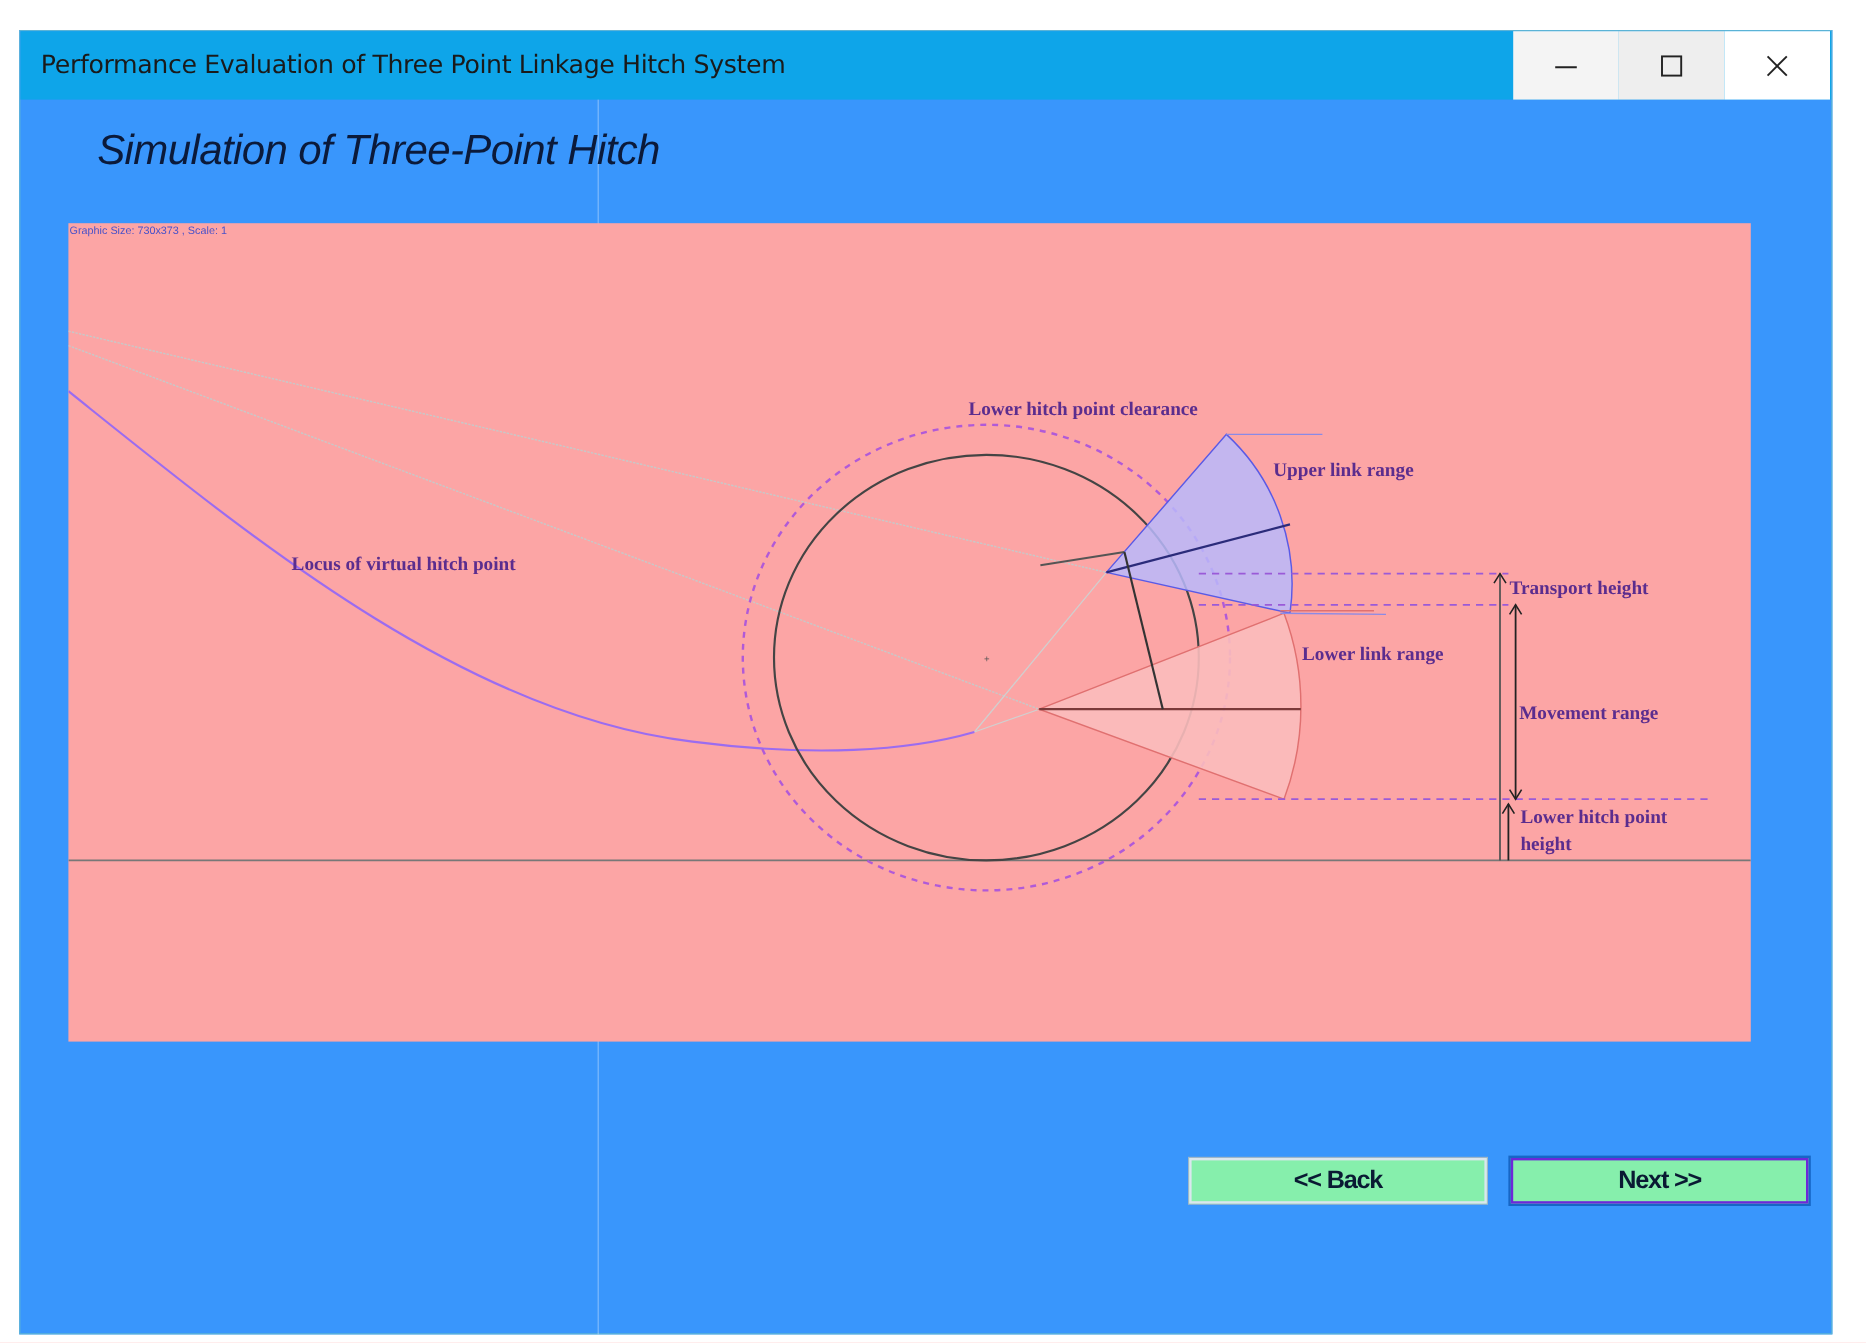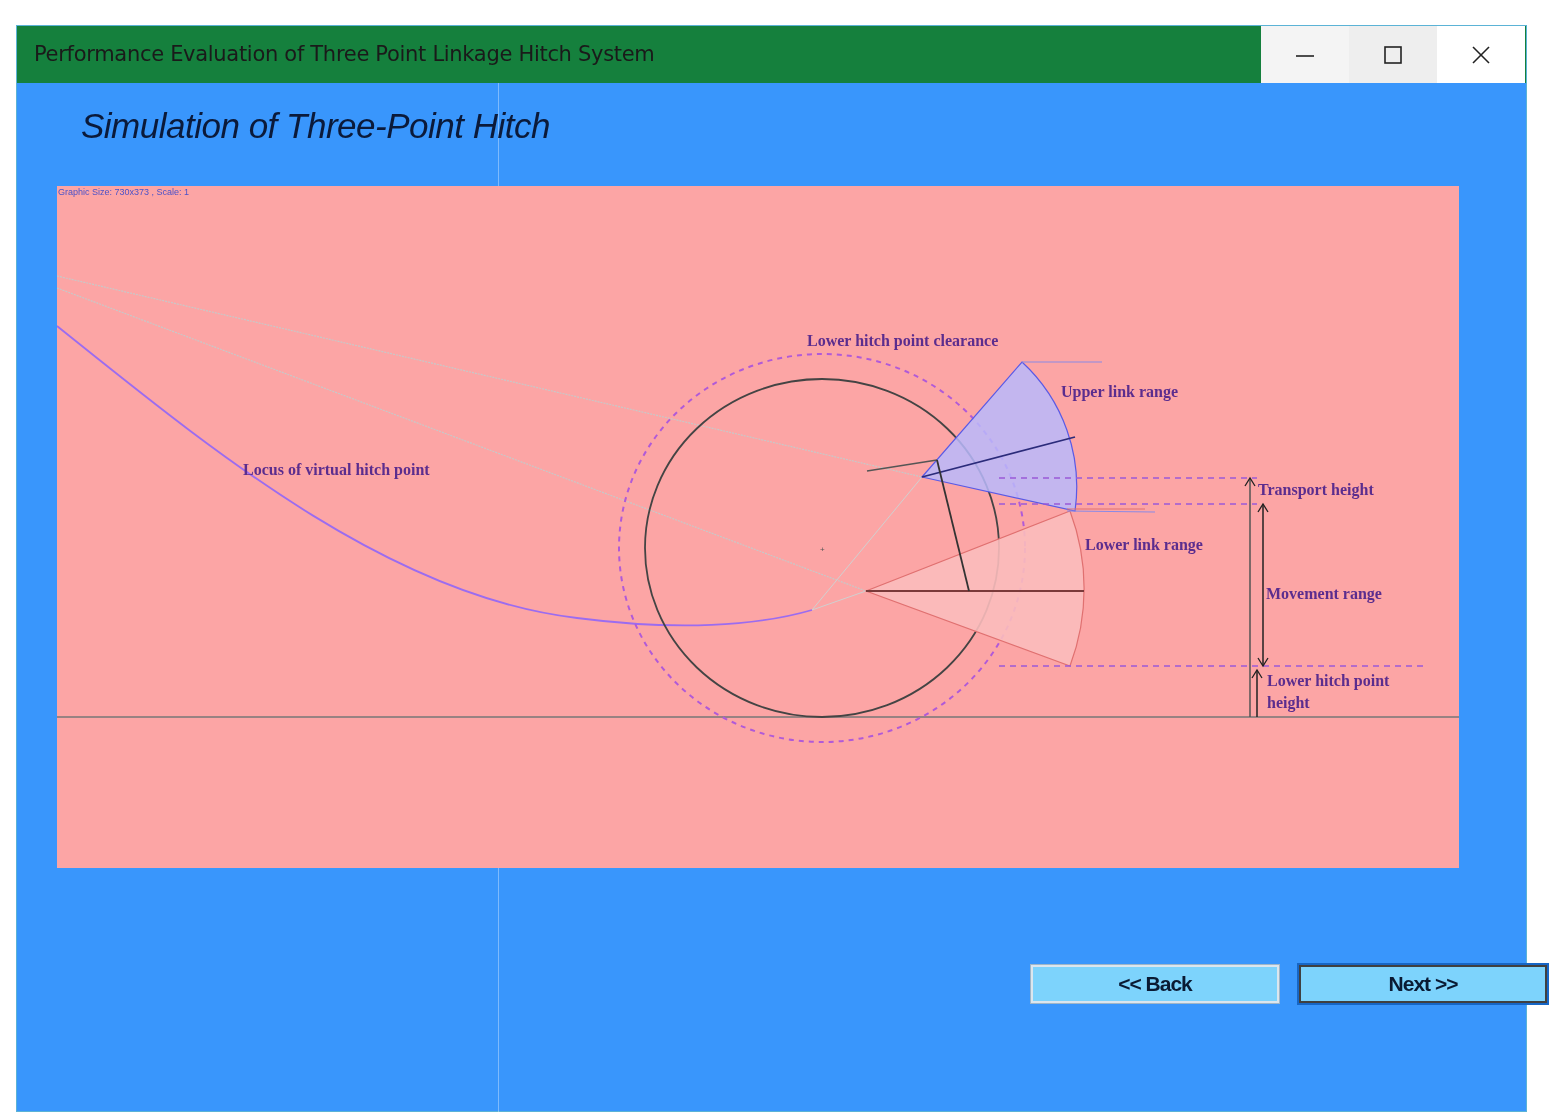--- a/index.html
+++ b/index.html
@@ -1,32 +1,32 @@
 <!DOCTYPE html>
 <html><head>
 <meta charset="utf-8">
 <style>
   html, body { margin:0; padding:0; }
   body { width:1555px; height:1119px; background:#ffffff; position:relative; overflow:hidden; font-family:"Liberation Sans", sans-serif; }
   .window { position:absolute; left:16px; top:25px; width:1511px; height:1087px; border:1px solid #5bb3d6; box-sizing:border-box; background:#3996fc; }
-  .titlebar { position:absolute; left:0; top:0; width:100%; height:57px; background:#15803d; }
+  .titlebar { position:absolute; left:0; top:0; width:100%; height:57px; background:#0ea5e9; }
   .title { position:absolute; left:17px; top:16px; font-size:21px; color:#1a1a1a; font-family:"DejaVu Sans", sans-serif; letter-spacing:-0.3px; }
   .wbtn { position:absolute; top:0; width:88px; height:57px; display:flex; align-items:center; justify-content:center; }
   .wbtn.min { left:1244px; background:#f4f4f4; }
   .wbtn.max { left:1332px; background:#eeeeee; }
   .wbtn.close { left:1420px; background:#ffffff; }
   .seam { position:absolute; left:481px; top:57px; width:1px; height:1029px; background:rgba(255,255,255,0.35); }
   .heading { position:absolute; left:64px; top:80px; font-size:35px; font-style:italic; color:#0b1a3a; letter-spacing:-0.5px;text-align:center; }
   .canvas { position:absolute; left:40px; top:160px; width:1402px; height:682px; background:#fca5a5; }
   .graphic-info { position:absolute; left:1px; top:1px; font-size:9px; color:#4a52c8; }
   .canvas svg { position:absolute; left:0; top:0; }
   .lbl { font-family:"Liberation Serif", serif; font-weight:bold; font-size:16px; fill:#5b2d8e; }
-  .navbtn { position:absolute; height:38px; width:248px; background:#7dd3fc; display:flex; align-items:center; justify-content:center; font-size:21px; font-weight:bold; color:#0a1a33; letter-spacing:-1px; box-sizing:border-box; cursor:pointer;margin-left:40px; }
+  .navbtn { position:absolute; height:38px; width:248px; background:#86efac; display:flex; align-items:center; justify-content:center; font-size:21px; font-weight:bold; color:#0a1a33; letter-spacing:-1px; box-sizing:border-box; cursor:pointer; }
   .navbtn.back { left:974px; top:939px; border:2px solid #dbe6ee; box-shadow:0 0 0 1px #9fb6c8; }
-  .navbtn.next { left:1242px; top:939px; border:2px solid #404040; box-shadow:0 0 0 2px #1666c6; }
+  .navbtn.next { left:1242px; top:939px; border:2px solid #6d28d9; box-shadow:0 0 0 2px #1666c6; }
 </style>
 </head>
 <body>
 
 <div class="window">
   <div class="titlebar">
     <span class="title">Performance Evaluation of Three Point Linkage Hitch System</span>
     <div class="wbtn min">
       <svg width="22" height="22">
           <line x1="2" y1="12" x2="20" y2="12" stroke="#222" stroke-width="1.6"></line>

